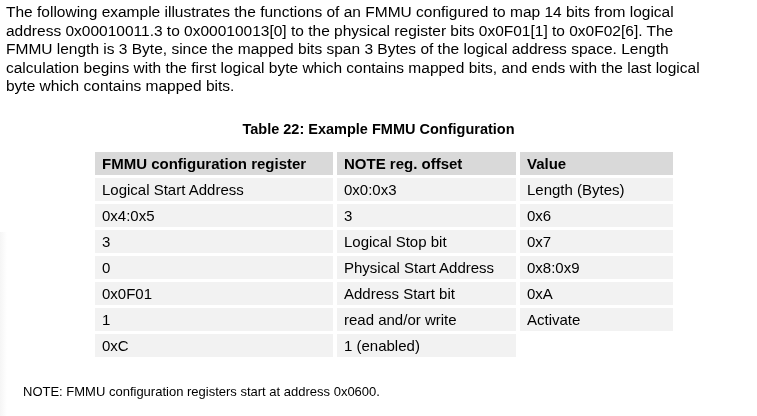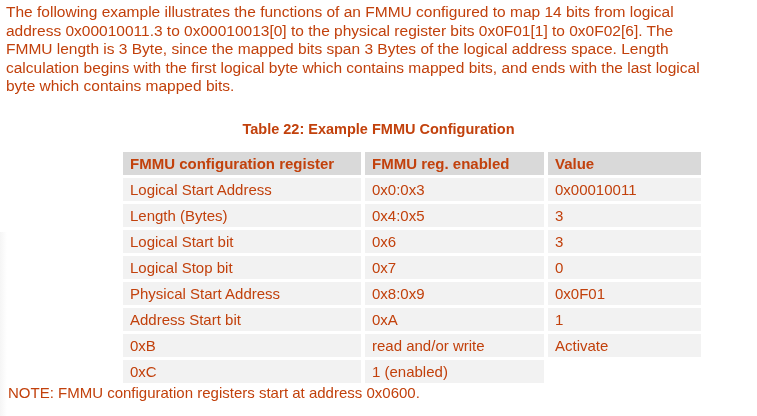--- a/index.html
+++ b/index.html
@@ -33,96 +33,92 @@
   .fmmu-table {
     position: absolute;
     left: 95px;
     top: 152px;
     display: grid;
     grid-template-columns: 238px 179px 153px;
     column-gap: 4px;
     row-gap: 3px;
     grid-auto-rows: 23px;
     font-size: 15px;
-    margin-left: 28px;
   }
   .cell {
     background: var(--row-bg, #f2f2f2);
     display: flex;
     align-items: center;
     padding-left: 7px;
     overflow: hidden;
     white-space: nowrap;
   }
   .cell.head {
     background: var(--header-bg, #d9d9d9);
     font-weight: bold;
   }
   .note {
     position: absolute;
-    left: 8px;
+    left: 23px;
     top: 384px;
-    font-size: 15px;
+    font-size: 13px;
     white-space: nowrap;
   }
   .edge-shadow {
     position: absolute;
     left: 0;
     top: 232px;
     width: 7px;
     height: 184px;
     background: linear-gradient(to right, #f1f1f1, rgba(255,255,255,0));
     opacity: 0.7;
   }
 </style>
 </head>
 <body>
 
-<div class="page" style="--header-bg: #d9d9d9; --row-bg: #f2f2f2; background: rgb(255, 255, 255); color: #c2410c;">
+<div class="page" style="--header-bg: #d9d9d9; --row-bg: #f2f2f2; background: rgb(255, 255, 255); color: #000000;">
 
   <div class="paragraph">
     <div>The following example illustrates the functions of an FMMU configured to map 14 bits from logical</div>
     <div>address 0x00010011.3 to 0x00010013[0] to the physical register bits 0x0F01[1] to 0x0F02[6]. The</div>
     <div>FMMU length is 3 Byte, since the mapped bits span 3 Bytes of the logical address space. Length</div>
     <div>calculation begins with the first logical byte which contains mapped bits, and ends with the last logical</div>
     <div>byte which contains mapped bits.</div>
   </div>
 
   <div class="table-title">Table 22: Example FMMU Configuration</div>
 
   <div class="fmmu-table">
     <div class="cell head">FMMU configuration register</div>
-    <div class="cell head">FMMU reg. enabled</div>
+    <div class="cell head">NOTE reg. offset</div>
     <div class="cell head">Value</div>
 
     <div class="cell">Logical Start Address</div>
     <div class="cell">0x0:0x3</div>
-    <div class="cell">0x00010011</div>
 
     <div class="cell">Length (Bytes)</div>
     <div class="cell">0x4:0x5</div>
     <div class="cell">3</div>
 
-    <div class="cell">Logical Start bit</div>
     <div class="cell">0x6</div>
     <div class="cell">3</div>
 
     <div class="cell">Logical Stop bit</div>
     <div class="cell">0x7</div>
     <div class="cell">0</div>
 
     <div class="cell">Physical Start Address</div>
     <div class="cell">0x8:0x9</div>
     <div class="cell">0x0F01</div>
 
     <div class="cell">Address Start bit</div>
     <div class="cell">0xA</div>
     <div class="cell">1</div>
 
-    <div class="cell">0xB</div>
     <div class="cell">read and/or write</div>
 
     <div class="cell">Activate</div>
     <div class="cell">0xC</div>
     <div class="cell">1 (enabled)</div>
   </div>
 
   <div class="note">NOTE: FMMU configuration registers start at address 0x0600.</div>
 
   <div class="edge-shadow"></div>

